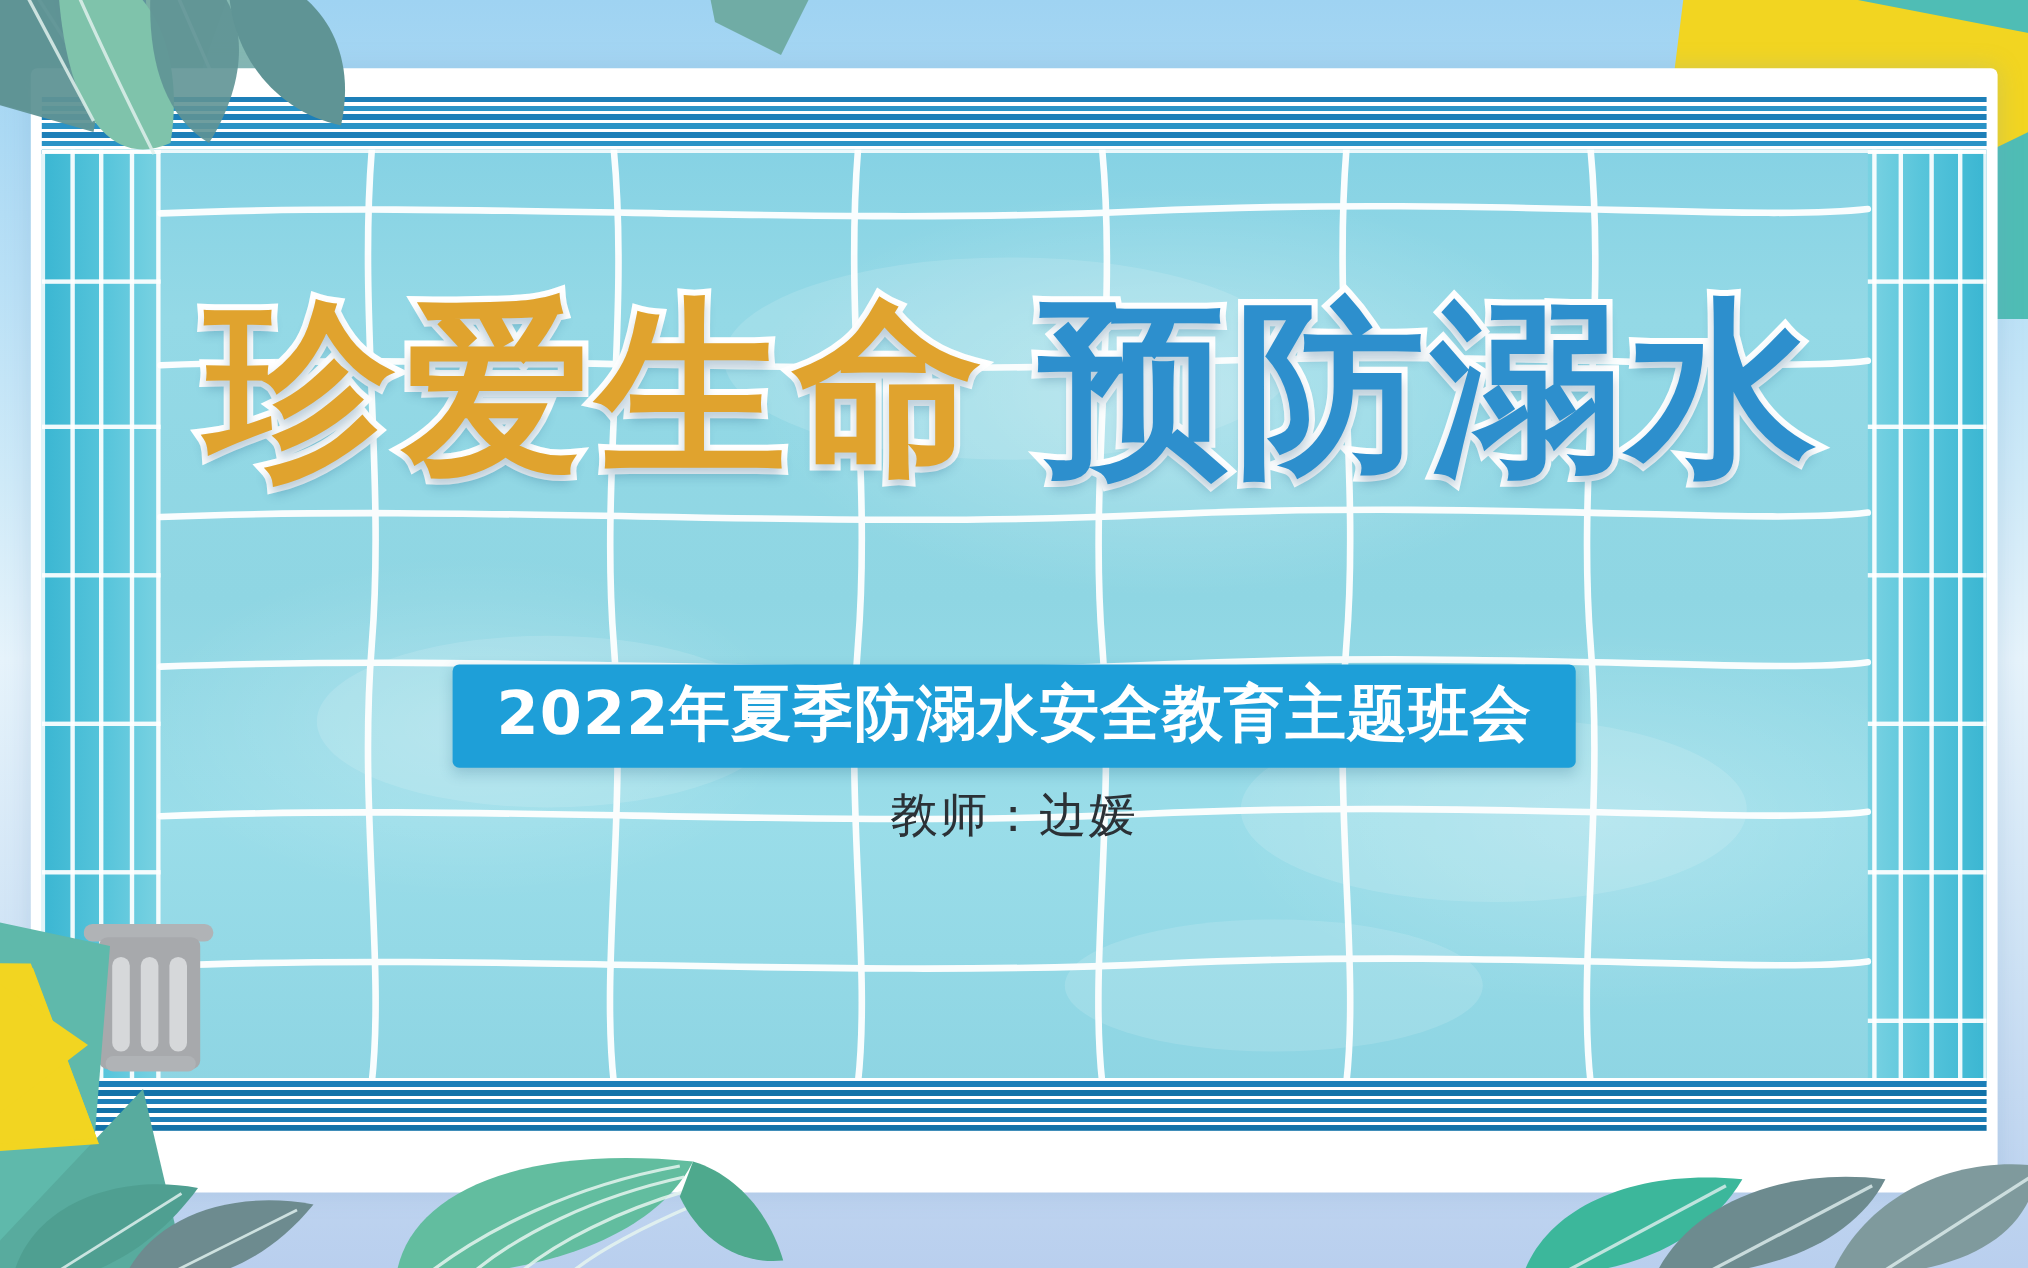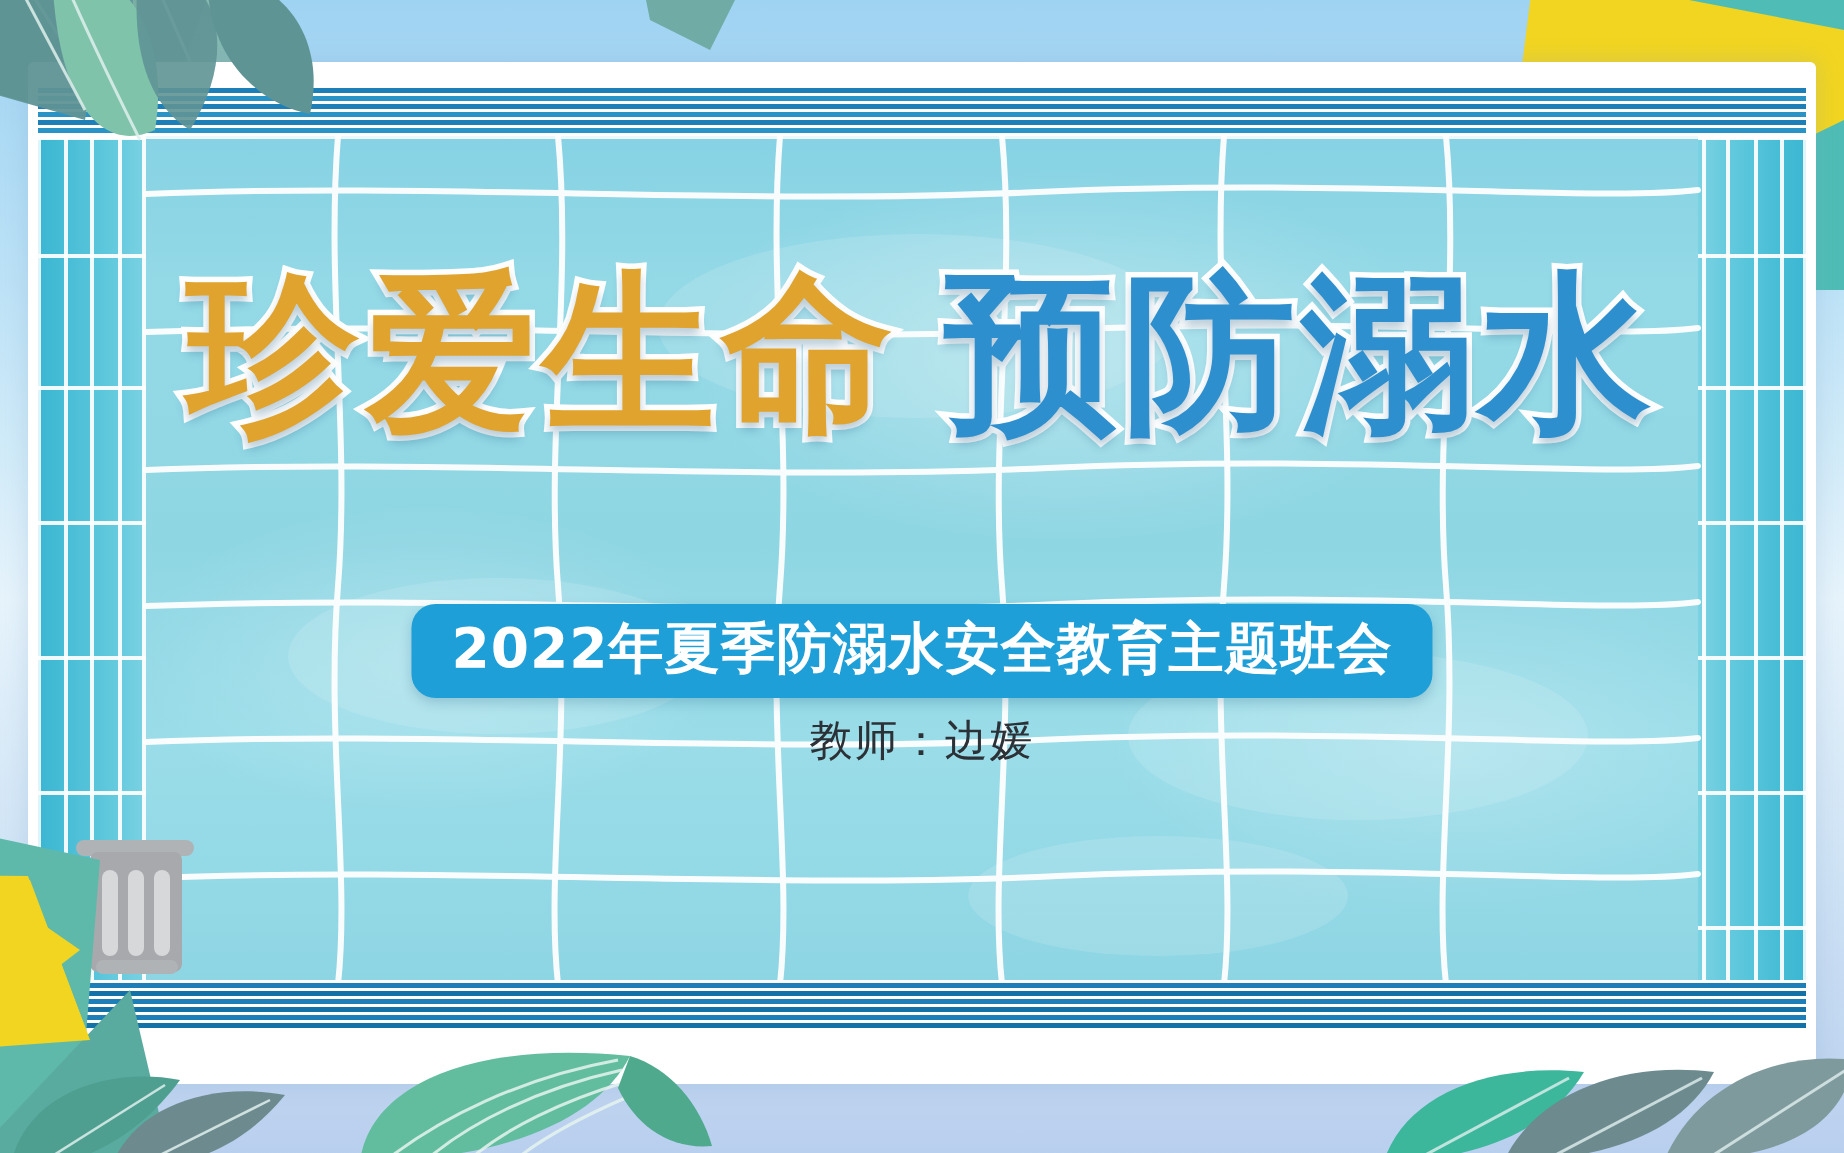--- a/index.html
+++ b/index.html
@@ -102,21 +102,21 @@
     paint-order:stroke fill;
     text-shadow:0 7px 10px rgba(30,90,130,.30);
   }
   .gap{display:inline-block;width:46px;}
 
   
   .banner{
     position:absolute;left:50%;transform:translateX(-50%);
     top:604px;
     background:#1e9fd8;
-    border-radius:24px;
+    border-radius:6px;
     padding:14px 40px 18px 40px;
     box-shadow:0 5px 12px rgba(20,80,120,.22);
   }
   .banner span{
     display:block;
     font-family:"DejaVu Sans","Liberation Sans",sans-serif;
     font-size:55px;line-height:1.12;font-weight:700;color:#ffffff;
     letter-spacing:1px;white-space:nowrap;
   }
 

